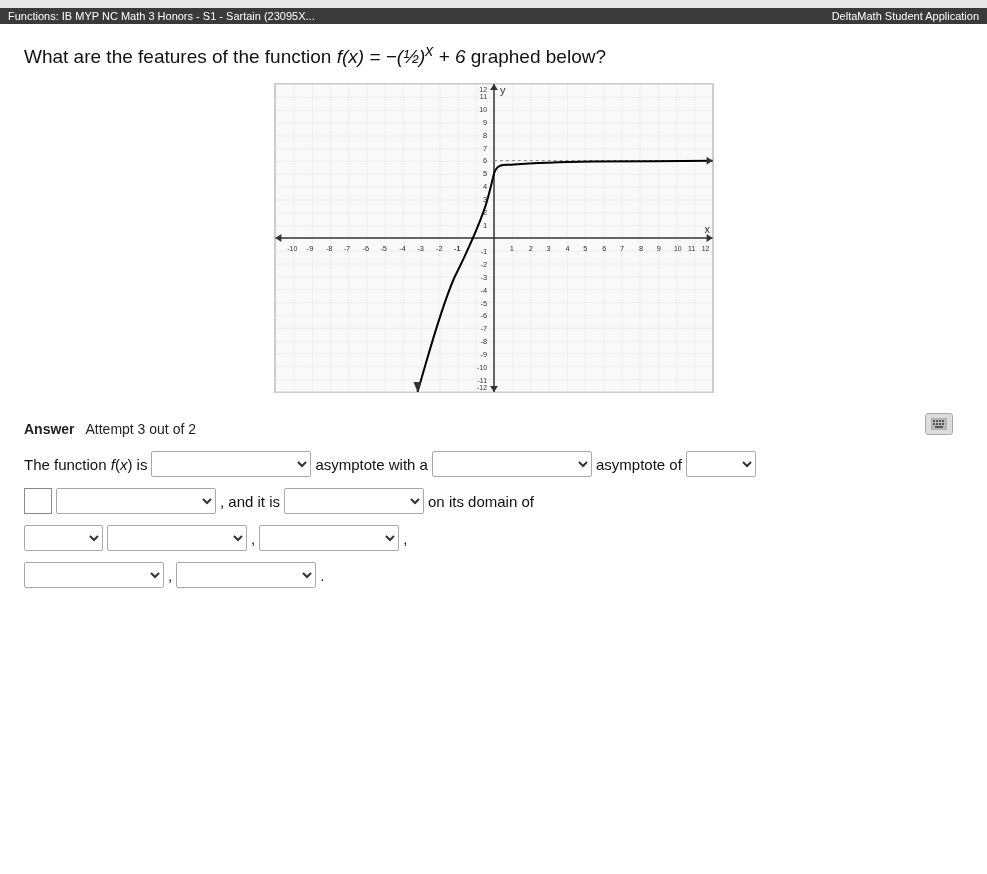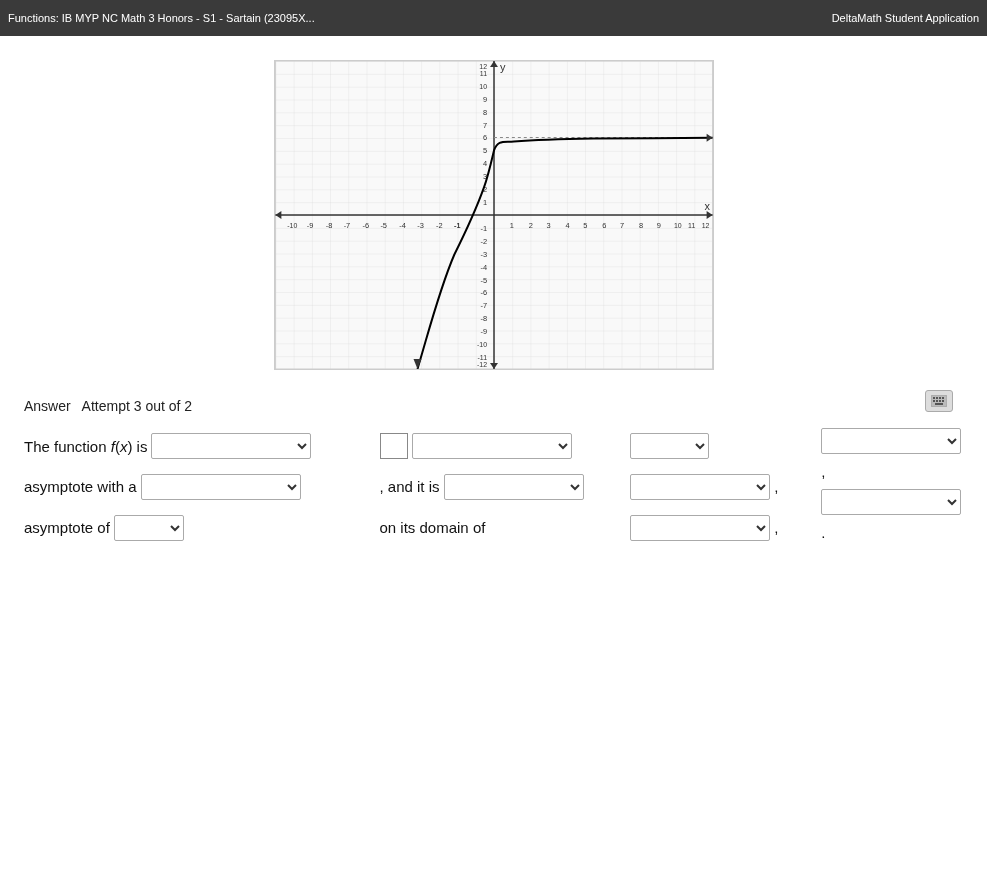--- a/index.html
+++ b/index.html
@@ -7,24 +7,25 @@
       font-family: Arial, sans-serif;
       background: #e8e8e8;
       min-height: 874px;
       width: 987px;
       overflow-x: hidden;
     }
     .top-bar {
       background: #3a3a3a;
       color: white;
       font-size: 11px;
-      padding: 12px 8px;
+      padding: 2px 8px;
       display: flex;
       justify-content: space-between;
       align-items: center;
+      margin-top: 8px;
     }
     .main-content {
       background: white;
       padding: 16px 24px 20px 24px;
       min-height: 860px;
     }
     .question-text {
       font-size: 19px;
       color: #111;
       margin-bottom: 12px;
@@ -48,26 +49,26 @@
     }
     .answer-section {
       padding: 8px 0 0 0;
     }
     .answer-header {
       font-size: 14px;
       margin-bottom: 14px;
       color: #222;
     }
     .answer-header strong {
-      font-weight: normal;
+      font-weight: bold;
       text-align: center;
     }
     .answer-rows {
       display: flex;
-      flex-direction: row;
+      flex-direction: column;
       gap: 10px;
     }
     .answer-row {
       display: flex;
       align-items: center;
       flex-wrap: wrap;
       gap: 4px;
       font-size: 15px;
       color: #111;
       line-height: 1.8;
@@ -120,20 +121,25 @@
 </head>
 <body>
 
 <div class="top-bar">
   <span>Functions: IB MYP NC Math 3 Honors - S1 - Sartain (23095X...</span>
   <span>DeltaMath Student Application</span>
 </div>
 
 <div class="main-content">
 
+  <div class="question-text">
+    <span>What are the features of the function </span>
+    <i>f(x) = −(½)<sup>x</sup> + 6</i>
+    <span> graphed below?</span>
+  </div>
 
   <div class="graph-container">
     <div class="graph-wrapper">
       <svg class="graph" viewBox="0 0 440 310" xmlns="http://www.w3.org/2000/svg">
 
         <defs>
           <pattern id="smallGrid" width="18.333" height="12.917" patternUnits="userSpaceOnUse">
             <path d="M 18.333 0 L 0 0 0 12.917" fill="none" stroke="#d0d0d0" stroke-width="0.5"></path>
           </pattern>
         </defs>

